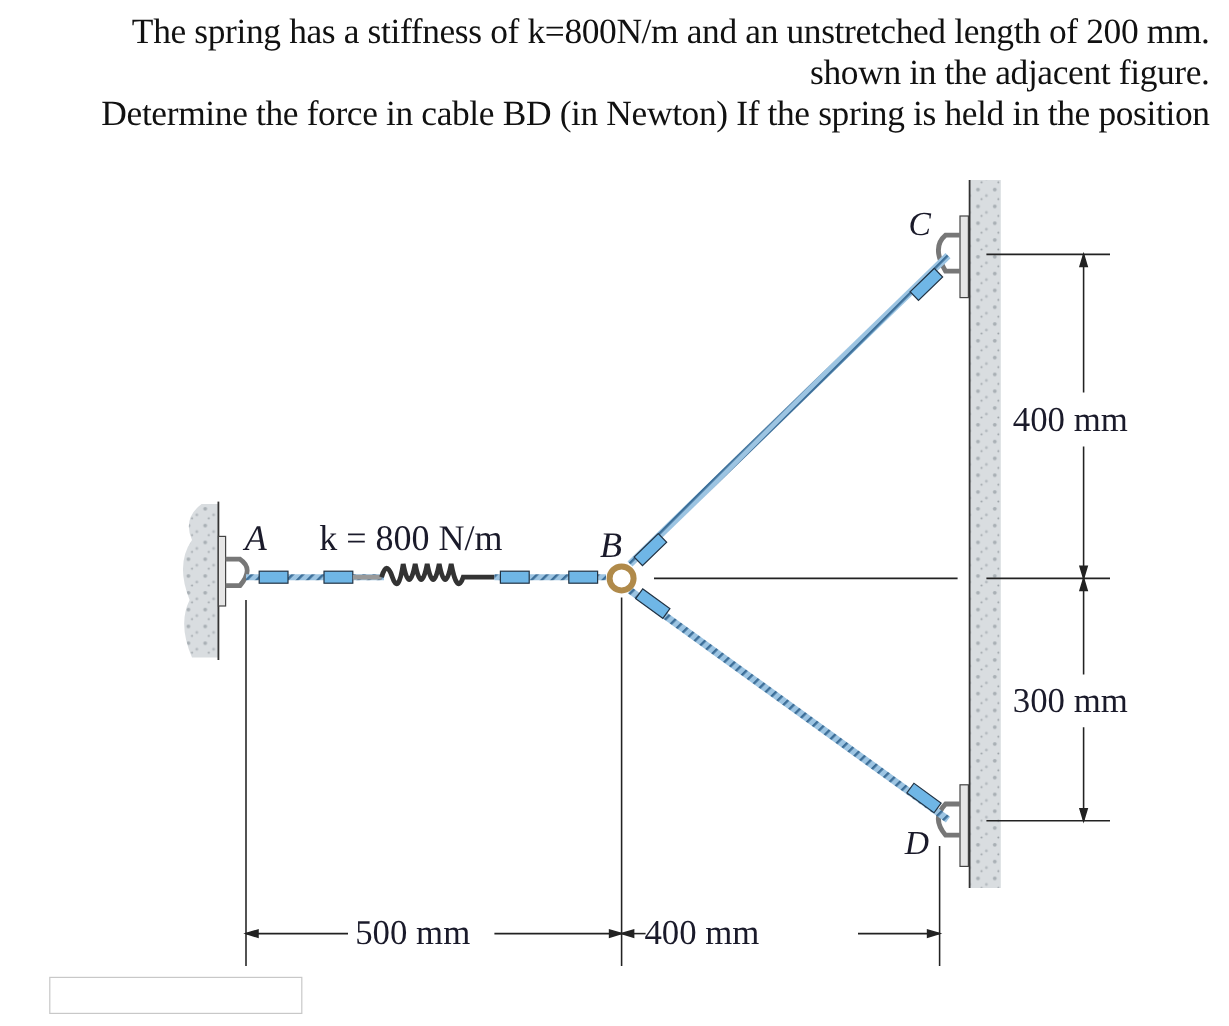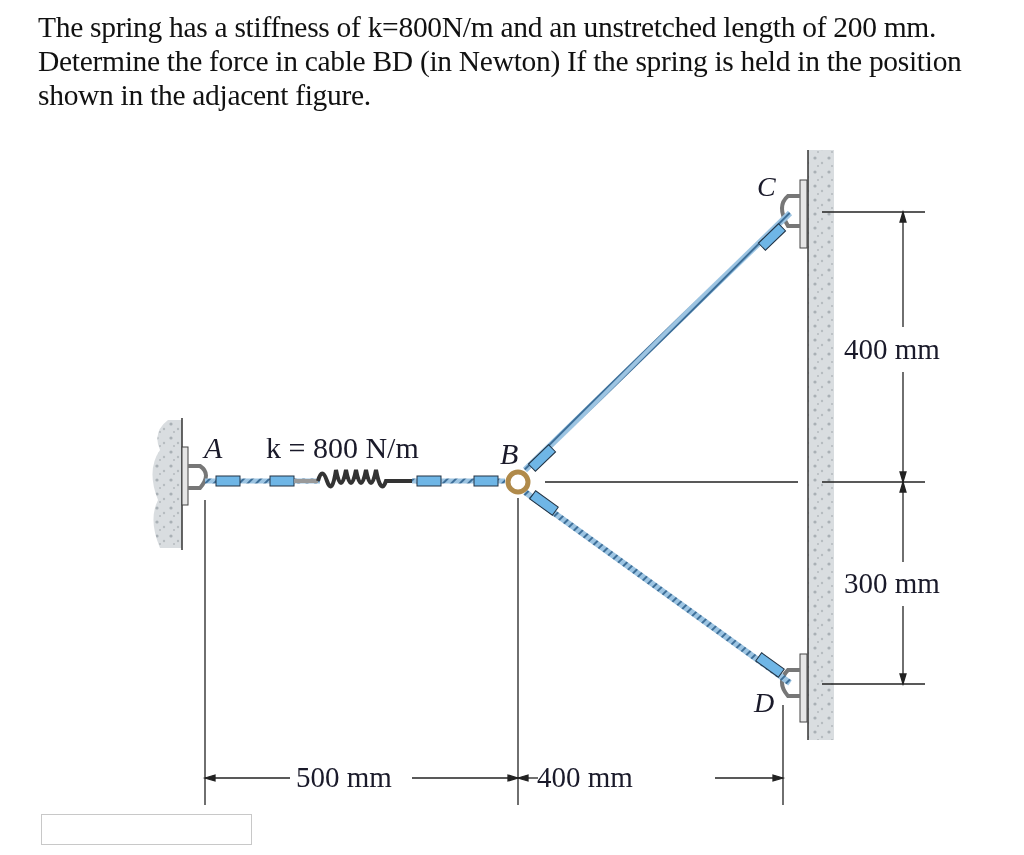--- a/index.html
+++ b/index.html
@@ -1,38 +1,38 @@
 <!DOCTYPE html>
 <html><head>
 <meta charset="utf-8">
 <style>
   html, body { margin: 0; padding: 0; background: #ffffff; }
   body { width: 1024px; height: 855px; position: relative; overflow: hidden; }
   .question {
     position: absolute; left: 38px; top: 10px; width: 970px;
     font-family: "Liberation Serif", serif; font-size: 29.5px; line-height: 34px;
-    color: #111111; letter-spacing: -0.3px;
+    color: #111111; letter-spacing: -0.3px; text-align: right;
   }
   .question p { margin: 0; }
   .figure { position: absolute; left: 0; top: 0; width: 1024px; height: 855px; }
   .lbl { font-family: "Liberation Serif", serif; fill: #1a1a2a; }
   .answer-box {
     position: absolute; left: 41px; top: 814px; width: 211px; height: 31px;
     border: 1px solid #c8c8c8; background: #ffffff; box-sizing: border-box;
     font-family: "Liberation Sans", sans-serif; font-size: 14px; padding: 4px 6px;
     outline: none;
   }
 </style>
 </head>
 <body>
 
 <div class="question">
   <p>The spring has a stiffness of k=800N/m and an unstretched length of 200 mm.</p>
+  <p>shown in the adjacent figure.</p>
   <p>Determine the force in cable BD (in Newton) If the spring is held in the position</p>
-  <p>shown in the adjacent figure.</p>
 </div>
 
 <svg class="figure" width="1024" height="855" viewBox="0 0 1024 855">
   <defs>
     <pattern id="concrete" width="14" height="14" patternUnits="userSpaceOnUse">
       <rect width="14" height="14" fill="#d9dde0"></rect>
       <circle cx="3" cy="4" r="1.6" fill="#a9b0b5"></circle>
       <circle cx="10" cy="9" r="1.2" fill="#b5bbc0"></circle>
       <circle cx="6" cy="12" r="0.8" fill="#9aa1a6"></circle>
     </pattern>

